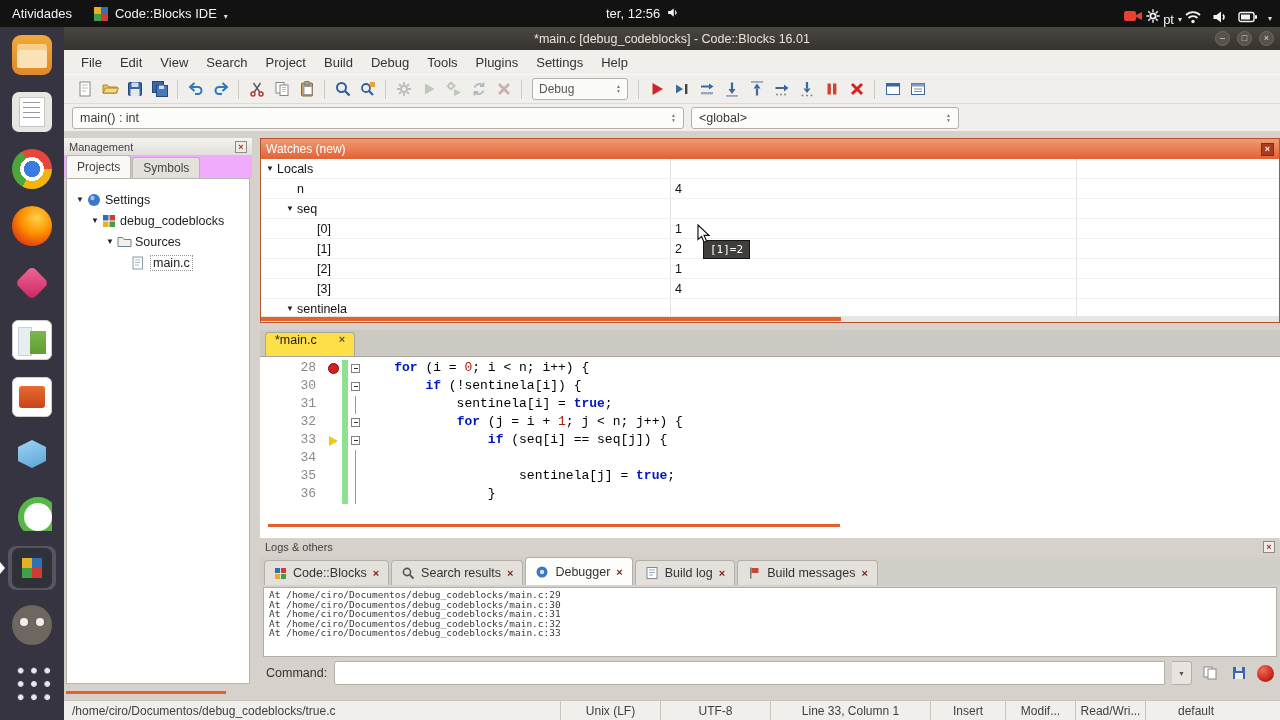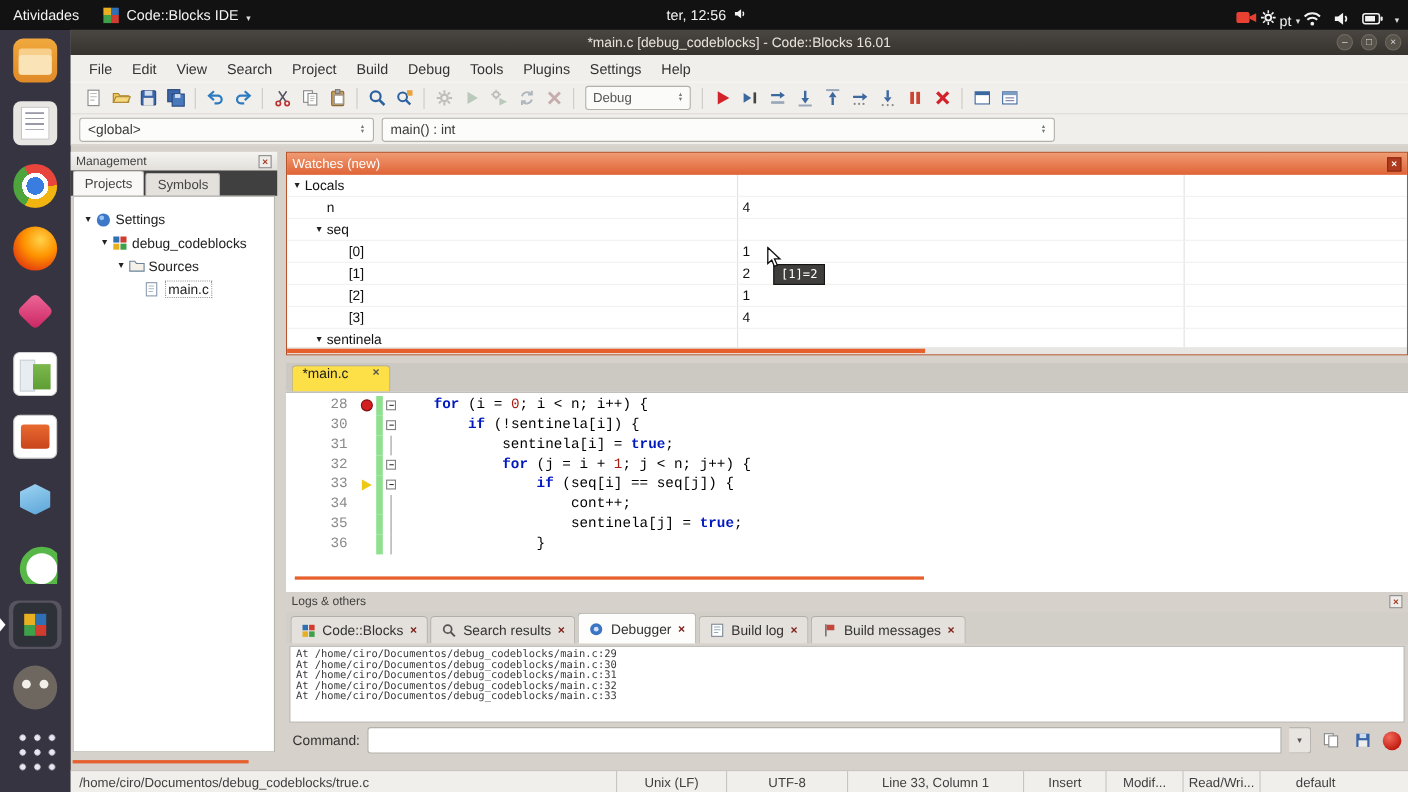--- a/index.html
+++ b/index.html
@@ -61,21 +61,21 @@
 .carets{display:flex;flex-direction:column;font-size:5px;line-height:5px;color:#777}
 .symbolbar{height:28px;flex:none;background:#f0efec;display:flex;align-items:center;gap:7px;padding-left:8px;border-bottom:1px solid #d6d3cd}
 .scombo{height:22px;background:#fcfcfb;border:1px solid #b4b1ab;border-radius:3px;display:flex;align-items:center;justify-content:space-between;padding:0 7px;font-size:12.5px;color:#3a3a3a}
 .scombo.s1{width:268px}
 .scombo.s2{width:612px}
 
 .main{flex:1;display:flex;padding-top:6px;min-height:0}
 .mgmt{width:188px;flex:none;display:flex;flex-direction:column;position:relative}
 .panel-caption{height:17px;flex:none;display:flex;align-items:center;justify-content:space-between;font-size:11px;color:#3f3f3f;padding:0 5px;background:linear-gradient(#f5f4f2,#e2dfda)}
 .cap-close{width:12px;height:12px;border:1px solid #8a8a8a;background:#efedea;color:#a33520;font-size:9px;line-height:10px;text-align:center;font-weight:bold}
-.mgmt-tabs{height:23px;flex:none;display:flex;align-items:flex-end;background:#404040;padding:0 2px;gap:1px}
+.mgmt-tabs{height:23px;flex:none;display:flex;align-items:flex-end;background:#f0abfc;padding:0 2px;gap:1px}
 .mtab{height:21px;padding:0 10px;font-size:12px;color:#444;display:flex;align-items:center;background:#e4e1dc;border:1px solid #b9b6b0;border-bottom:none;border-radius:3px 3px 0 0}
 .mtab.active{background:#f9f8f6;height:23px}
 .mgmt-body{flex:1;background:#fff;border:1px solid #b9b6b0;margin:0 2px 16px 2px;padding-top:10px;font-size:12.5px;color:#222;overflow:hidden}
 .tree-row{height:21px;display:flex;align-items:center;white-space:nowrap}
 .exp{width:14px;flex:none;text-align:center;font-size:8px;color:#222}
 .tico{width:18px;flex:none;display:flex;align-items:center}
 .tree-label{white-space:nowrap}
 .tree-label.sel{border:1px dotted #999;padding:0 2px}
 .mgmt-hbar{position:absolute;left:2px;bottom:6px;width:160px;height:3px;background:#e6602e}
 .splitter{width:8px;flex:none}
@@ -490,29 +490,29 @@
         <span class="ticon">
           <svg width="18" height="18" viewBox="0 0 18 18" fill="none">
             <rect x="2.5" y="3.5" width="13" height="11" fill="#fff" stroke="#3c68a0"></rect>
             <path d="M5 9h8M5 11.5h8" stroke="#88a"></path>
             <rect x="2.5" y="3.5" width="13" height="3" fill="#7d9cc0"></rect>
           </svg>
         </span>
       </span>
     </div>
   <div class="symbolbar">
-    <span class="scombo s1">
-      <span>&lt;global&gt;</span>
+    <span class="scombo s2">
+      <span>main() : int</span>
       <span class="carets">
           <span>▲</span>
           <span>▼</span>
         </span>
     </span>
-    <span class="scombo s2">
-      <span>main() : int</span>
+    <span class="scombo s1">
+      <span>&lt;global&gt;</span>
       <span class="carets">
           <span>▲</span>
           <span>▼</span>
         </span>
     </span>
   </div>
 
   <div class="main">
     <div class="mgmt">
       <div class="panel-caption">
@@ -683,21 +683,20 @@
               </span>
               <span class="ed-code"><span>                </span><span class="tok-k">if</span><span> (seq[i] == seq[j]) {</span></span>
             </div>
             <div class="ed-row">
               <span class="ed-num">34</span>
               <span class="ed-mark"></span>
               <span class="ed-green"></span>
               <span class="ed-fold">
                 <div class="fold-line"></div>
               </span>
-              <span class="ed-code"><span>                    cont++;</span></span>
             </div>
             <div class="ed-row">
               <span class="ed-num">35</span>
               <span class="ed-mark"></span>
               <span class="ed-green"></span>
               <span class="ed-fold">
                 <div class="fold-line"></div>
               </span>
               <span class="ed-code"><span>                    sentinela[j] = </span><span class="tok-k">true</span><span>;</span></span>
             </div>

